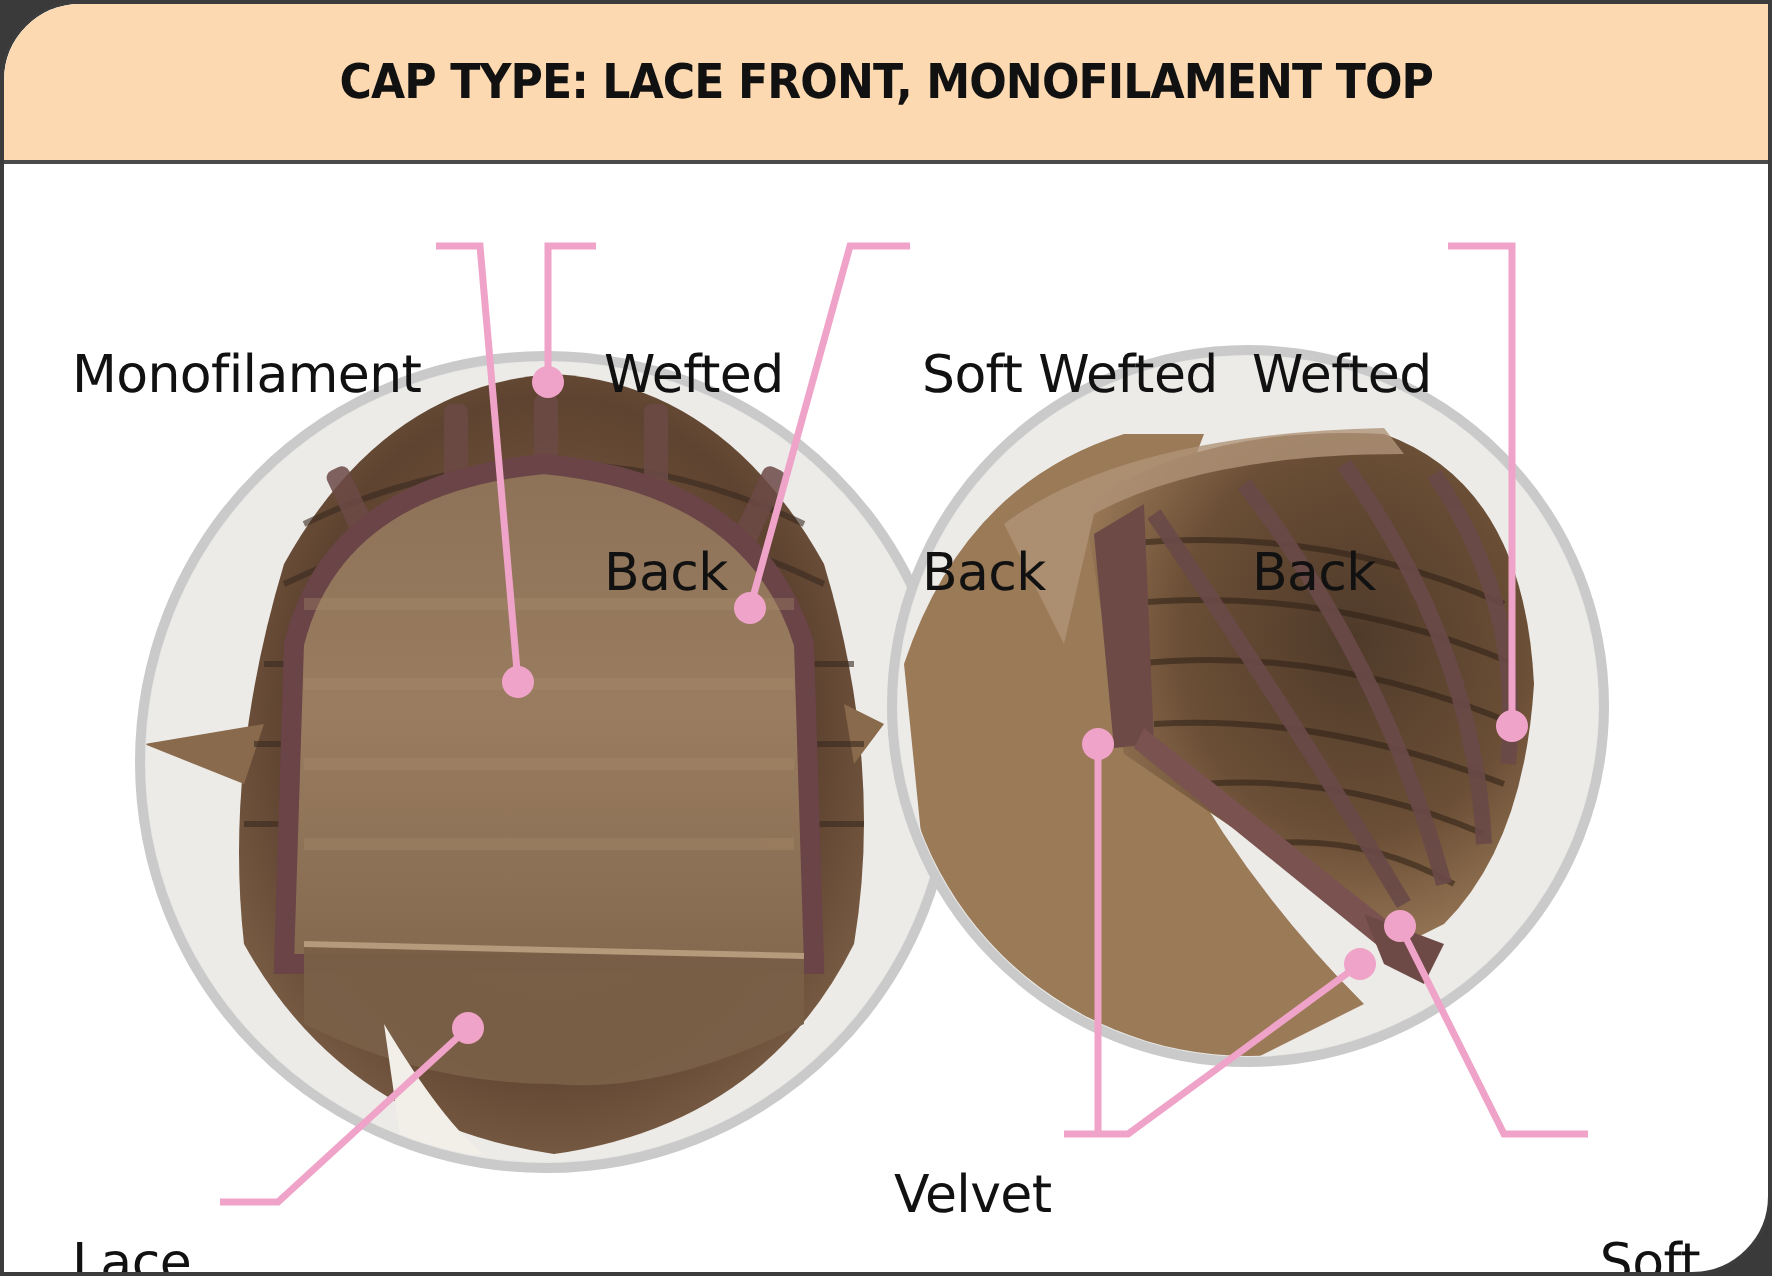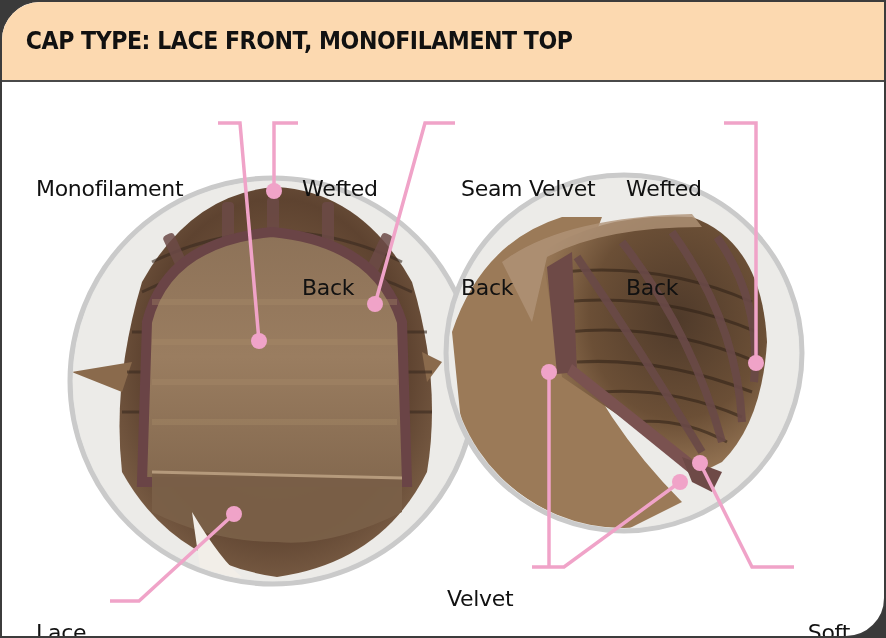--- a/index.html
+++ b/index.html
@@ -5,31 +5,31 @@
   html, body { margin:0; padding:0; background:#3a3a3a; }
   body { width:886px; height:638px; position:relative; overflow:hidden; }
   .frame {
     position:absolute; left:0; top:0; width:882px; height:634px;
     background:#ffffff; border:2px solid #3c3c3c;
     border-radius:40px 0 40px 0; overflow:hidden;
   }
   .header {
     position:absolute; left:0; top:0; width:882px; height:78px;
     background:#fcd9b0; border-bottom:2px solid #4a4a4a;
-    display:flex; align-items:center; justify-content:flex-start;
+    display:flex; align-items:center; justify-content:center;
   }
   .header-title {
     font-family:"DejaVu Sans", sans-serif; font-weight:bold;
     font-size:24px; color:#111; letter-spacing:-0.5px;
     transform:scaleX(0.92);
   }
   svg.art { position:absolute; left:0; top:0; }
   .label {
     position:absolute; font-family:"DejaVu Sans", sans-serif;
-    font-size:22px; line-height:33px; color:#111; white-space:pre;
+    font-size:26px; line-height:33px; color:#111; white-space:pre;
     letter-spacing:-0.3px;
   }
   .label.right { text-align:right; }
 </style>
 </head>
 <body>
 
 <div class="frame">
   <div class="header">
     <span class="header-title">CAP TYPE: LACE FRONT, MONOFILAMENT TOP</span>
@@ -158,21 +158,21 @@
   </svg>
 
   <div class="label" style="left:34px; top:104px;">
     <div>Monofilament</div>
   </div>
   <div class="label" style="left:300px; top:104px;">
     <div>Wefted</div>
     <div>Back</div>
   </div>
   <div class="label" style="left:459px; top:104px;">
-    <div>Seam Velvet</div>
+    <div>Soft Wefted</div>
     <div>Back</div>
   </div>
   <div class="label" style="left:624px; top:104px;">
     <div>Wefted</div>
     <div>Back</div>
   </div>
   <div class="label" style="left:34px; top:548px;">
     <div>Lace</div>
     
   </div>

